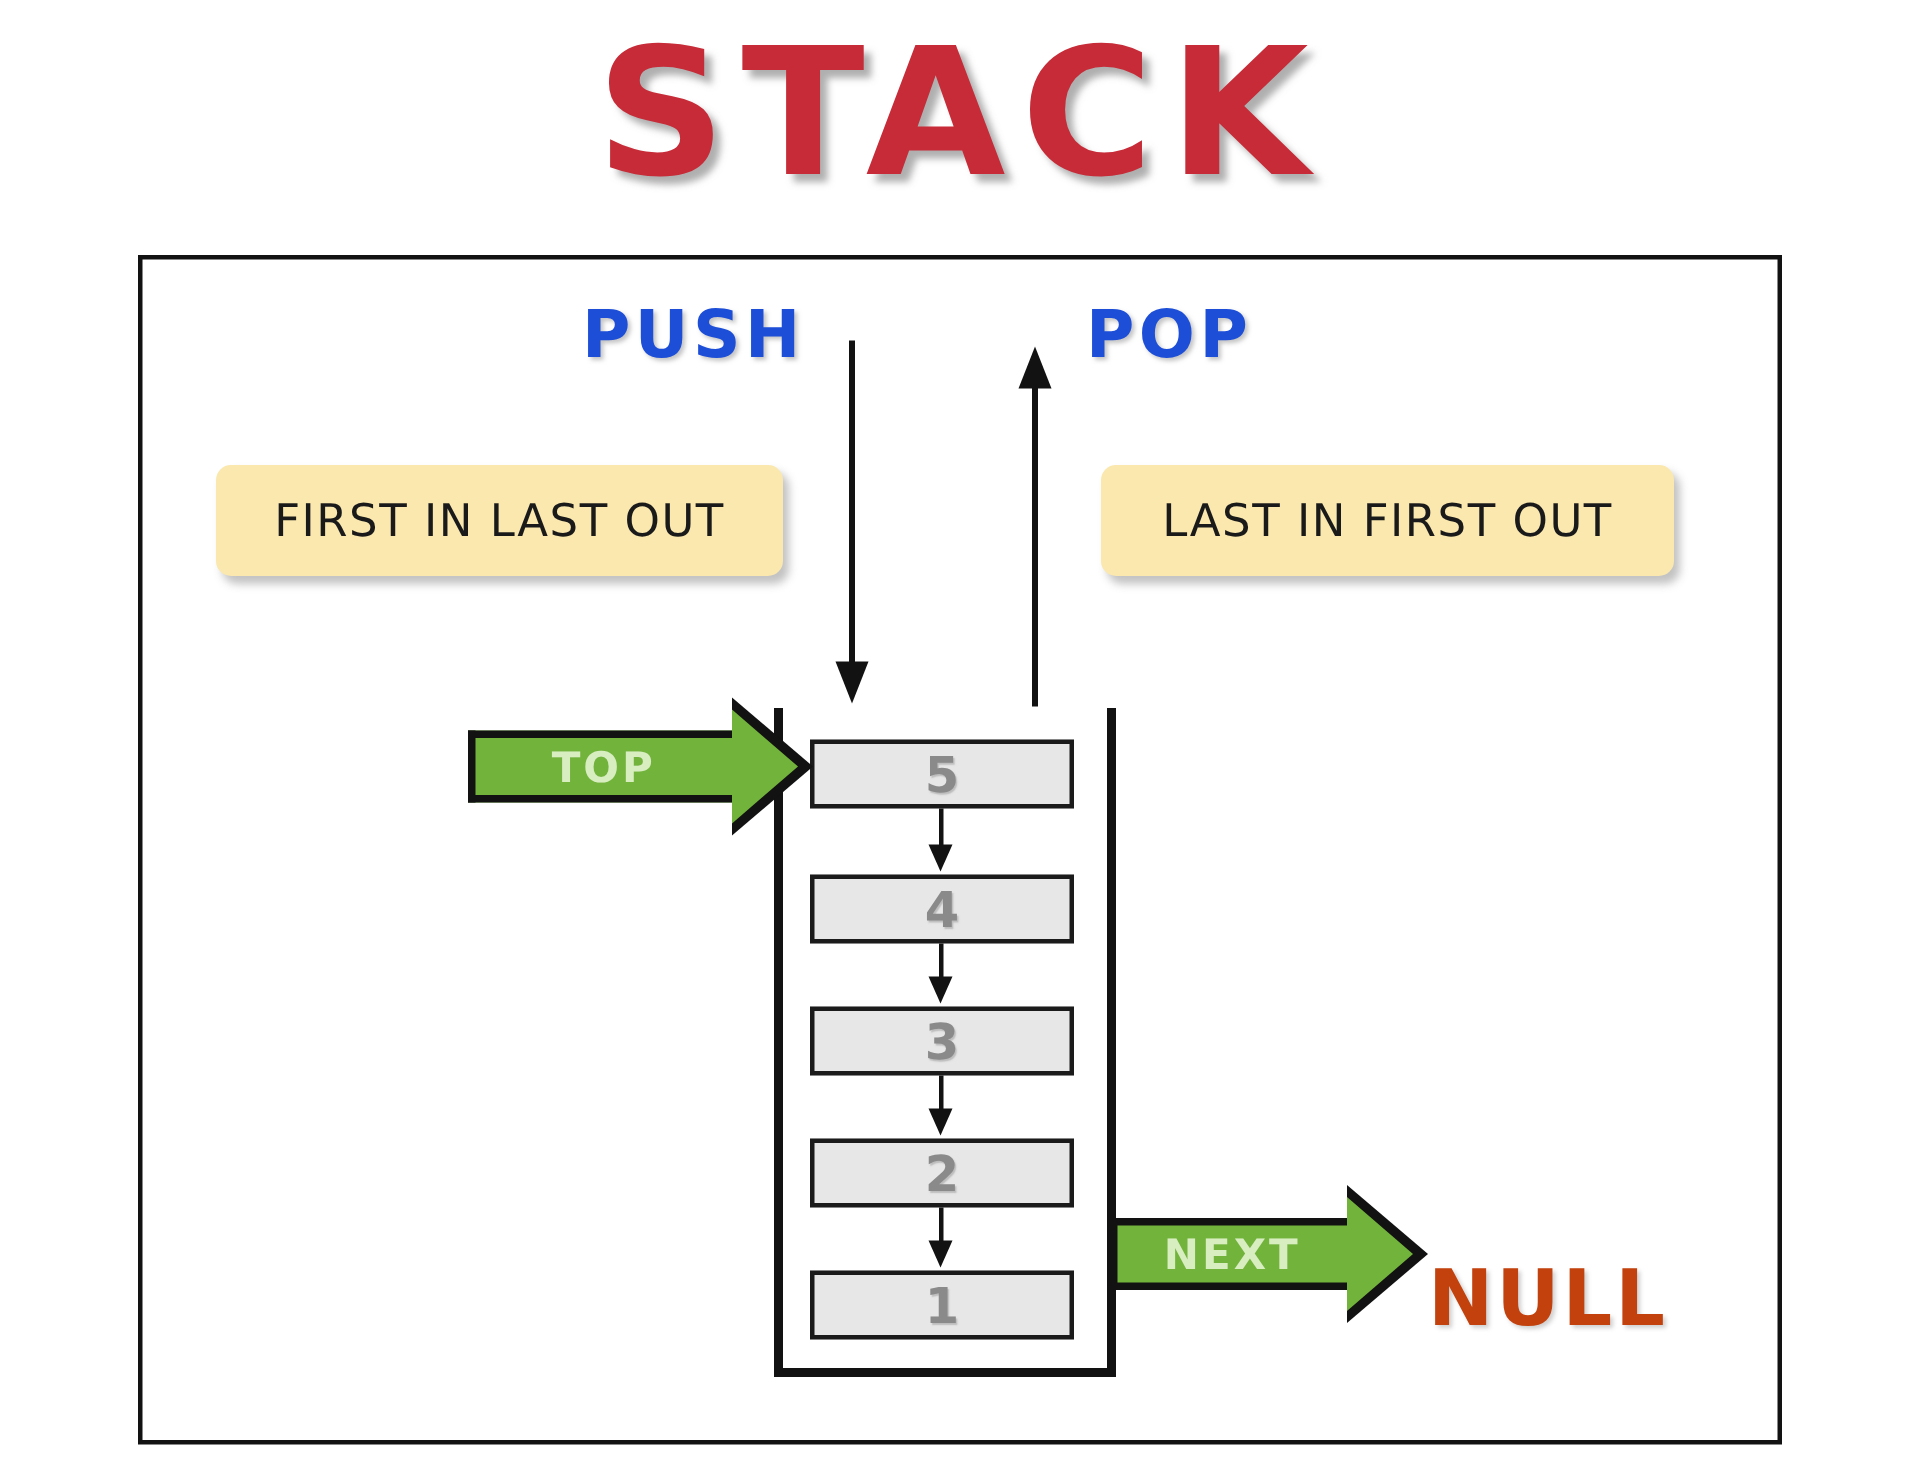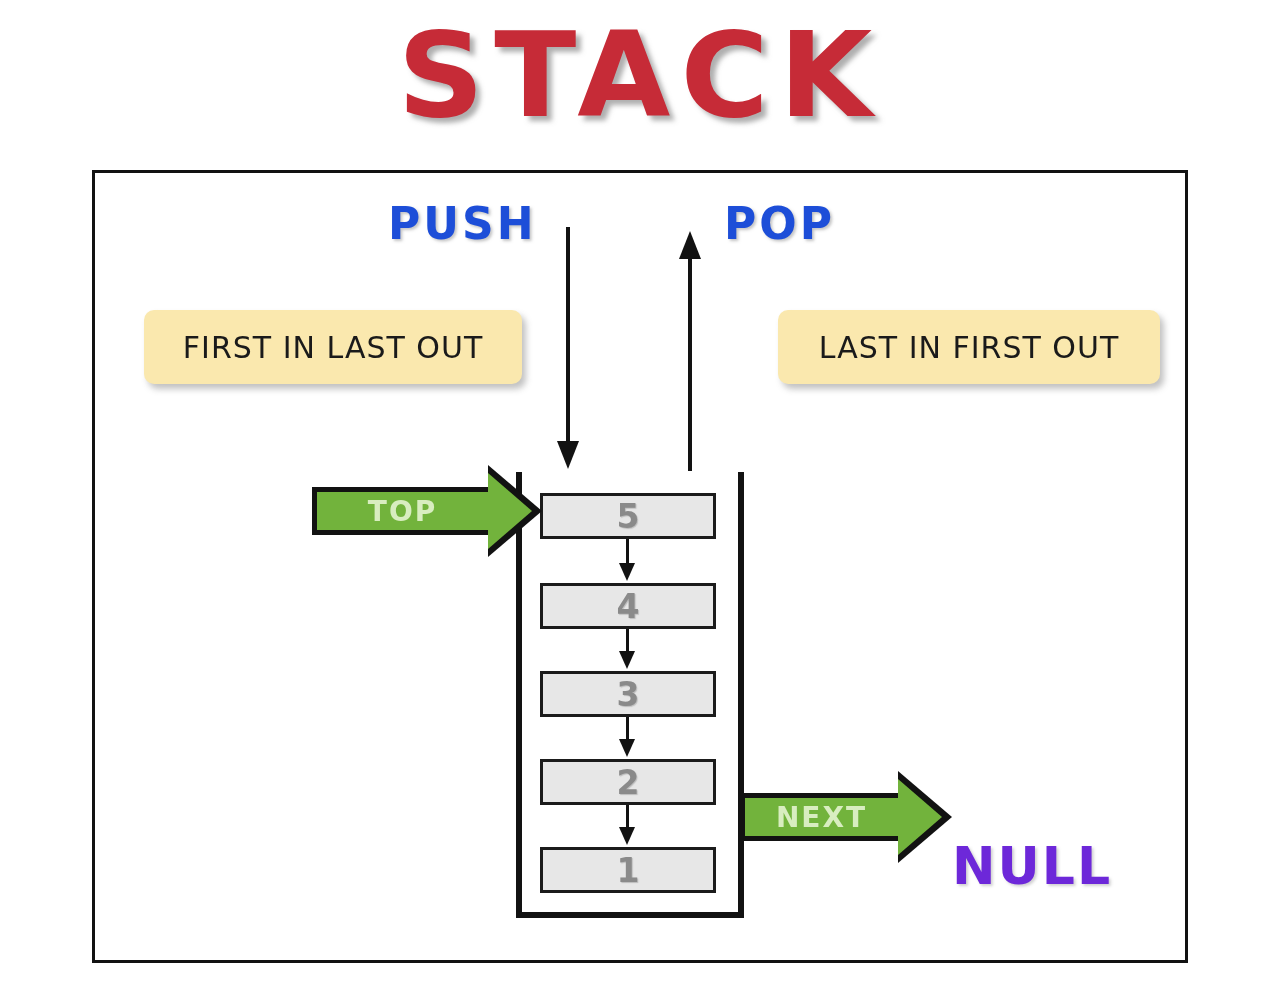--- a/index.html
+++ b/index.html
@@ -101,21 +101,21 @@
     justify-content: center;
     color: #1a1a1a;
     font-family: "DejaVu Sans", sans-serif;
     font-size: 30px;
     font-weight: 400;
     letter-spacing: 1px;
     white-space: nowrap;
     user-select: none;
   }
   #note-filo { left: 144px; top: 310px; width: 378px; height: 74px; }
-  #note-lifo { left: 734px; top: 310px; width: 382px; height: 74px; margin-left: 44px; }
+  #note-lifo { left: 734px; top: 310px; width: 382px; height: 74px; }
 
   
   #stack-container {
     position: absolute;
     left: 516px;
     top: 472px;
     width: 228px;
     height: 446px;
     box-sizing: border-box;
     border-left: 6px solid #121212;
@@ -227,21 +227,21 @@
   }
   #top-arrow .tip::after {
     top: -14px;
     left: 0px;
     border-left-width: 44px;
     border-top-width: 38px;
     border-bottom-width: 38px;
   }
 
   
-  #next-arrow { left: 740px; top: 793px; align-items: flex-end; }
+  #next-arrow { left: 740px; top: 812px; align-items: flex-end; }
   #next-arrow .body { width: 158px; height: 48px; font-size: 28px; }
   #next-arrow .tip { height: 48px; }
   #next-arrow .tip::before {
     top: -22px;
     border-left-width: 54px;
     border-top-width: 46px;
     border-bottom-width: 46px;
   }
   #next-arrow .tip::after {
     top: -14px;
@@ -253,21 +253,21 @@
 
   
   #null-label {
     position: absolute;
     left: 952px;
     top: 836px;
     font-family: "DejaVu Sans", sans-serif;
     font-size: 52px;
     font-weight: 700;
     letter-spacing: 2px;
-    color: #6d28d9;
+    color: #c2410c;
     text-shadow: 2px 2px 3px rgba(150,150,150,0.45);
     white-space: nowrap;
     user-select: none;
   }
 </style>
 </head>
 <body>
 
 <div id="title">STACK</div>
 

